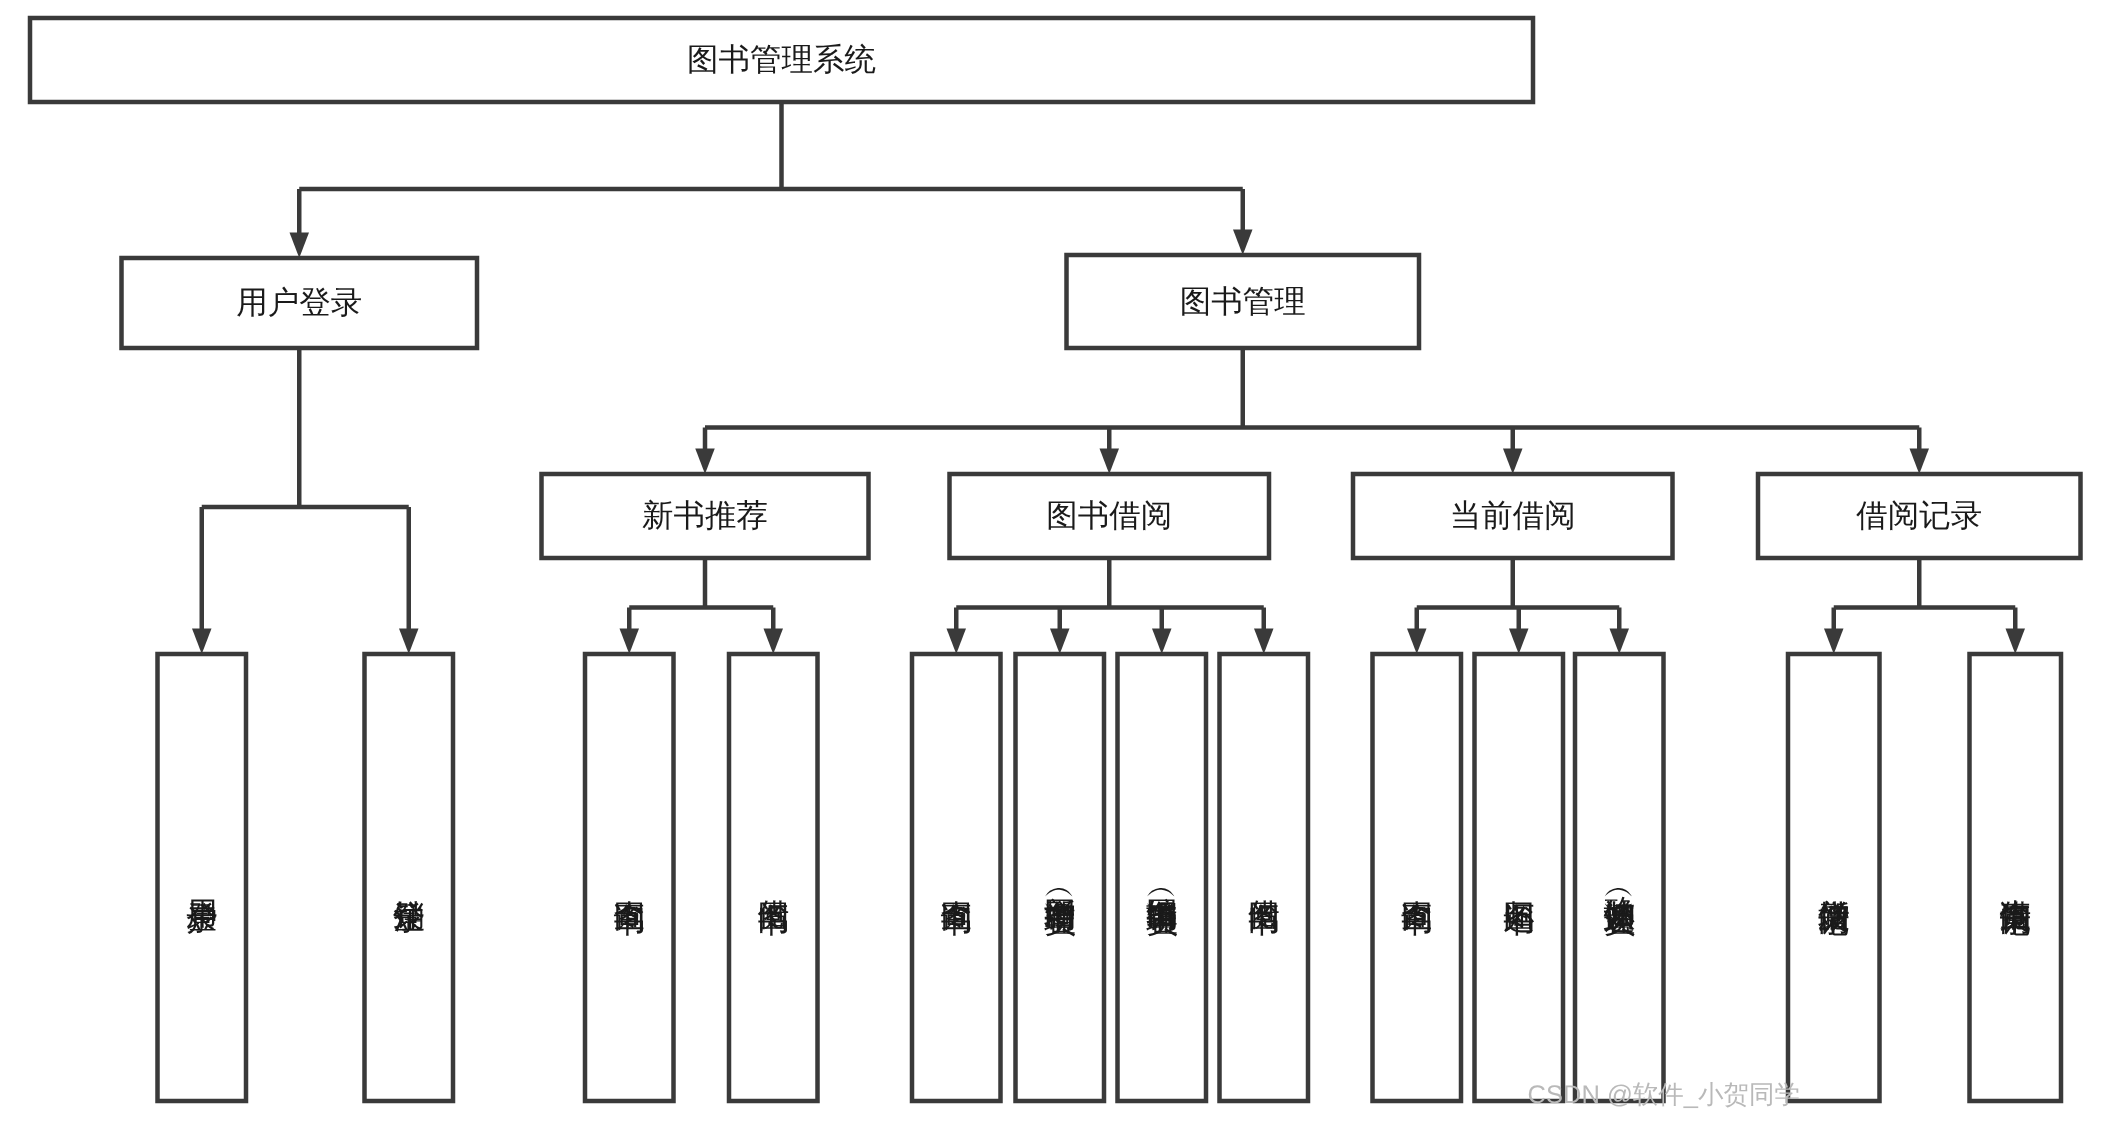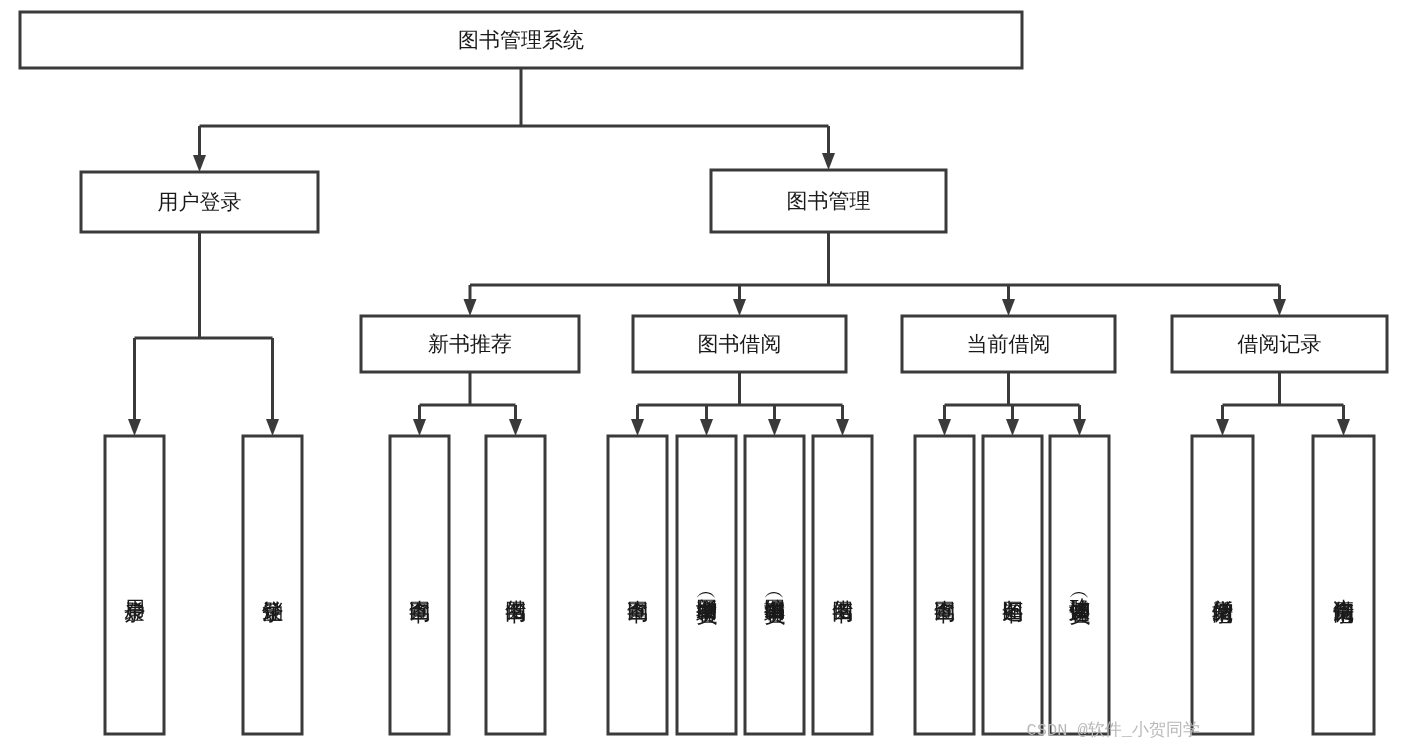--- a/index.html
+++ b/index.html
@@ -57,21 +57,21 @@
     color: #1a1a1a;
     letter-spacing: 1px;
     text-align: center;
     white-space: nowrap;
     pointer-events: none;
   }
   .watermark {
     position: absolute;
     right: 8px;
     bottom: 6px;
-    font-family: Liberation Mono, monospace;
+    font-family: Liberation Sans, sans-serif;
     font-size: 17px;
     color: #b9b9b9;
     white-space: nowrap;
   }
 </style>
 </head>
 <body>
 
 <div id="diagram-root">
   <svg id="flowchart" viewBox="0 0 1405 747">

